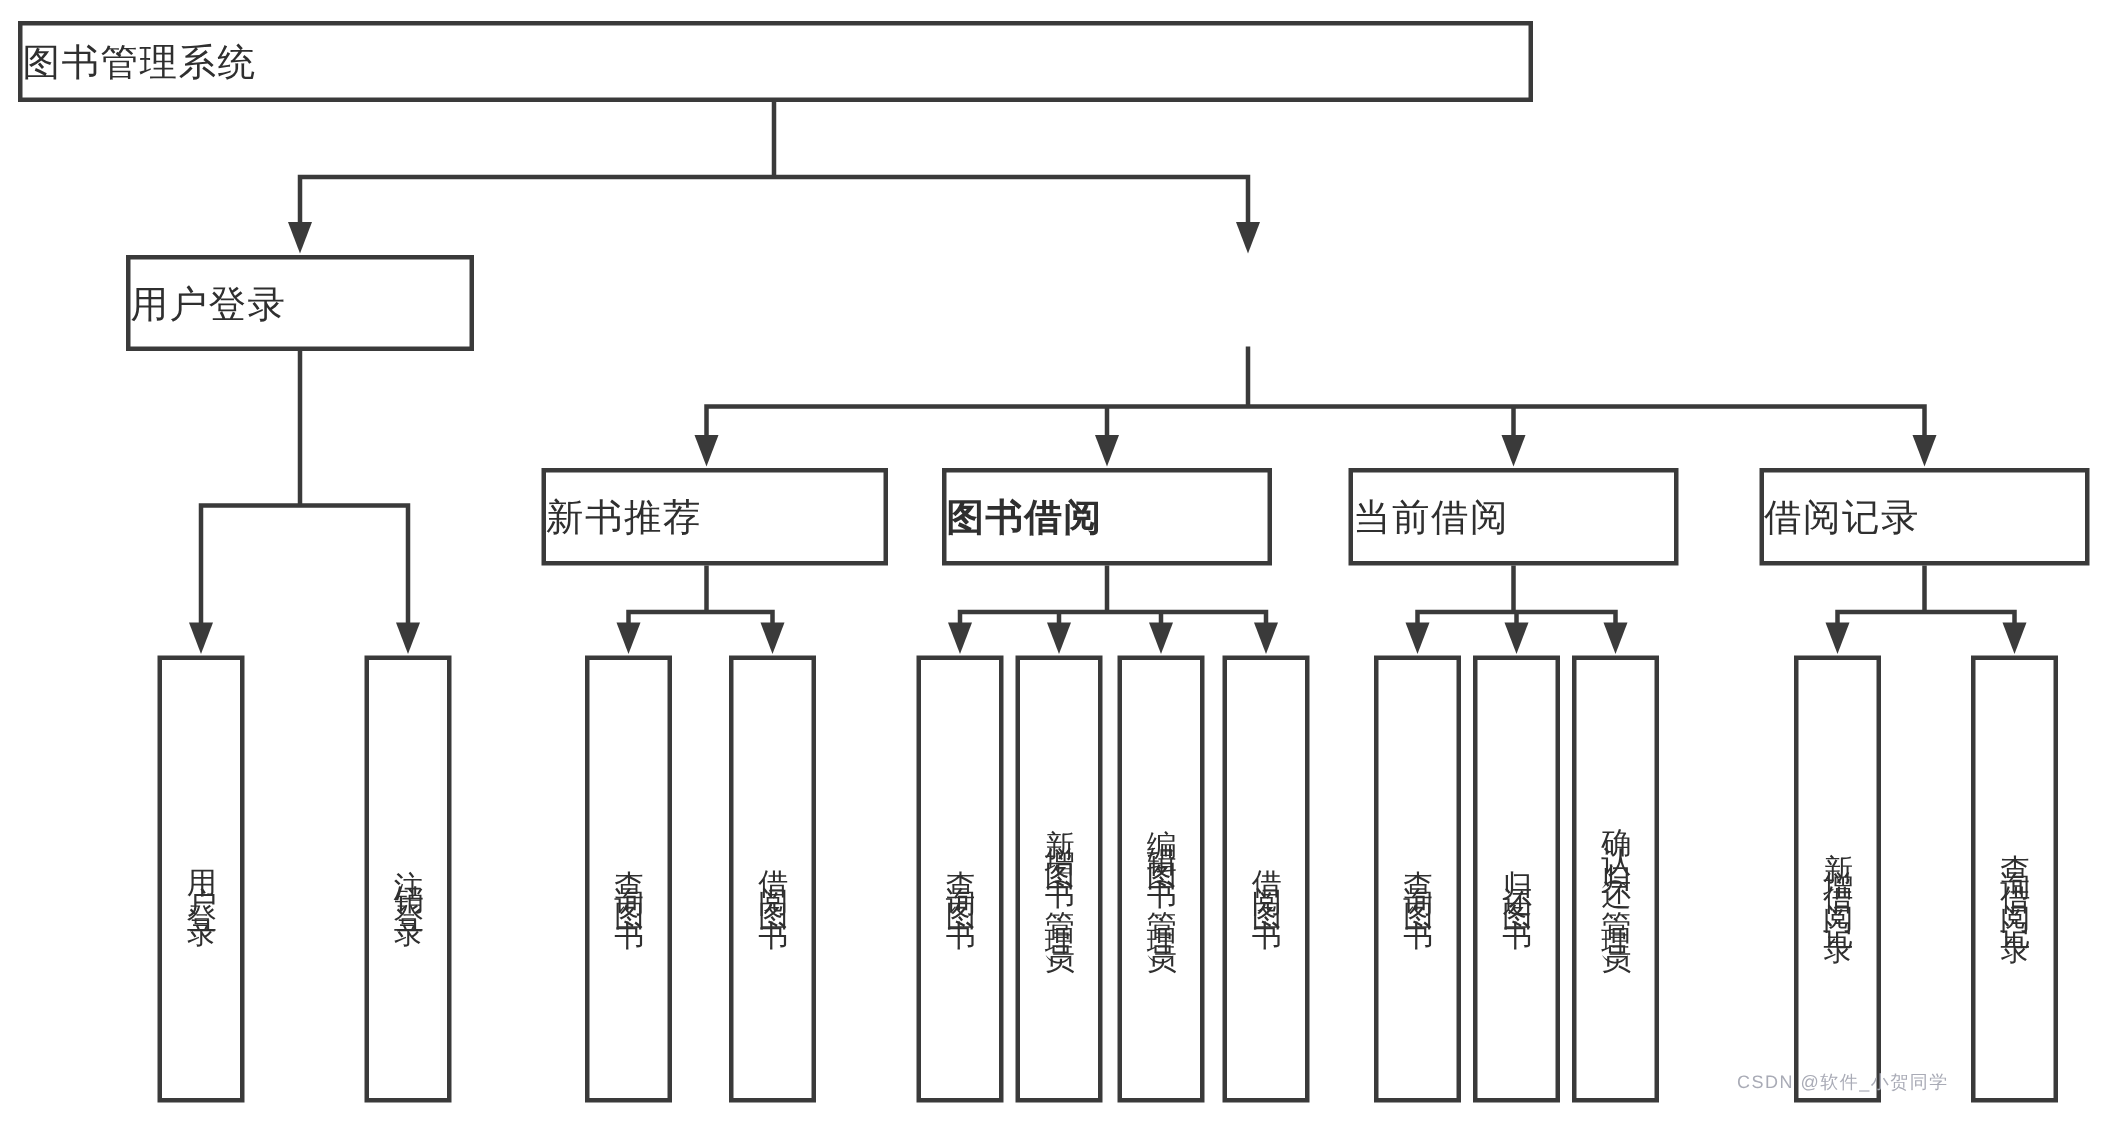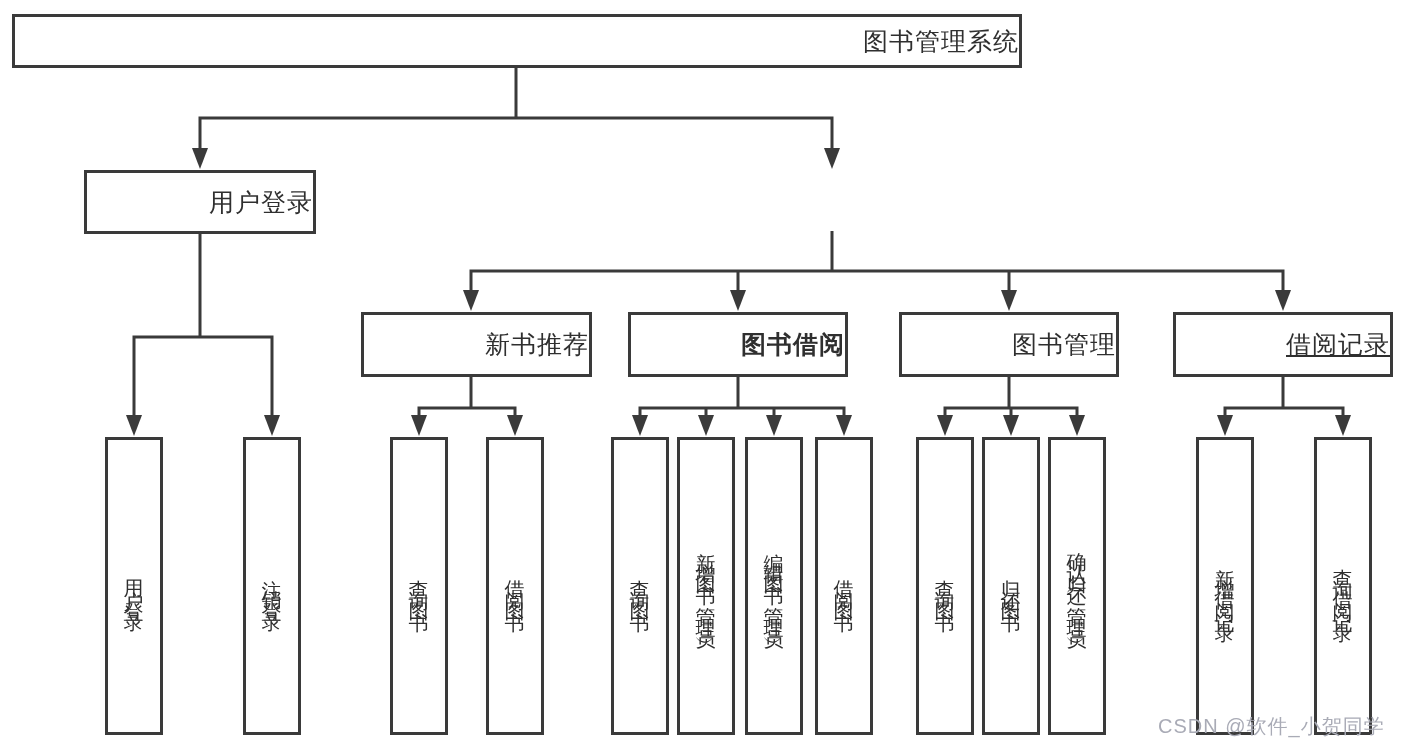--- a/index.html
+++ b/index.html
@@ -12,21 +12,21 @@
     color: #2f2f2f;
     overflow: hidden;
   }
   .hbox {
     position: absolute;
     box-sizing: border-box;
     background: #ffffff;
     border: 3px solid #3a3a3a;
     display: flex;
     align-items: center;
-    justify-content: flex-end;
+    justify-content: flex-start;
     font-size: 25px;
     letter-spacing: 1px;
     color: #2f2f2f;
     z-index: 2;
   }
   .vbox {
     position: absolute;
     box-sizing: border-box;
     top: 437px;
     width: 58px;
@@ -50,34 +50,34 @@
   .connectors {
     position: absolute;
     left: 0;
     top: 0;
     z-index: 1;
   }
   .watermark {
     position: absolute;
     left: 1158px;
     top: 713px;
-    font-size: 20px;
+    font-size: 12px;
     letter-spacing: 1px;
     color: #a9abb6;
     z-index: 3;
     white-space: nowrap;
   }
   
   #node-root            { left: 12px;   top: 14px;  width: 1010px; height: 54px; }
   #node-user-login      { left: 84px;   top: 170px; width: 232px;  height: 64px; }
   #node-book-mgmt       { left: 714px;  top: 170px; width: 236px;  height: 64px; }
   #node-new-book        { left: 361px;  top: 312px; width: 231px;  height: 65px; }
   #node-book-borrow     { left: 628px;  top: 312px; width: 220px;  height: 65px; font-weight: bold; }
   #node-current-borrow  { left: 899px;  top: 312px; width: 220px;  height: 65px; }
-  #node-borrow-records  { left: 1173px; top: 312px; width: 220px;  height: 65px; text-decoration: underline; }
+  #node-borrow-records  { left: 1173px; top: 312px; width: 220px;  height: 65px; }
   #leaf-user-login      { left: 105px; }
   #leaf-logout          { left: 243px; }
   #leaf-query-books-1   { left: 390px; }
   #leaf-borrow-books-1  { left: 486px; }
   #leaf-query-books-2   { left: 611px; }
   #leaf-add-book        { left: 677px; }
   #leaf-edit-book       { left: 745px; }
   #leaf-borrow-books-2  { left: 815px; }
   #leaf-query-books-3   { left: 916px; }
   #leaf-return-book     { left: 982px; }
@@ -130,21 +130,21 @@
     <span>用户登录</span>
   </div>
 
   <div id="node-new-book" class="hbox">
     <span>新书推荐</span>
   </div>
   <div id="node-book-borrow" class="hbox">
     <span>图书借阅</span>
   </div>
   <div id="node-current-borrow" class="hbox">
-    <span>图书管理</span>
+    <span>当前借阅</span>
   </div>
   <div id="node-borrow-records" class="hbox">
     <span>借阅记录</span>
   </div>
 
   <div id="leaf-user-login" class="vbox">
     <span class="vtext">用户登录</span>
   </div>
   <div id="leaf-logout" class="vbox">
     <span class="vtext">注销登录</span>

